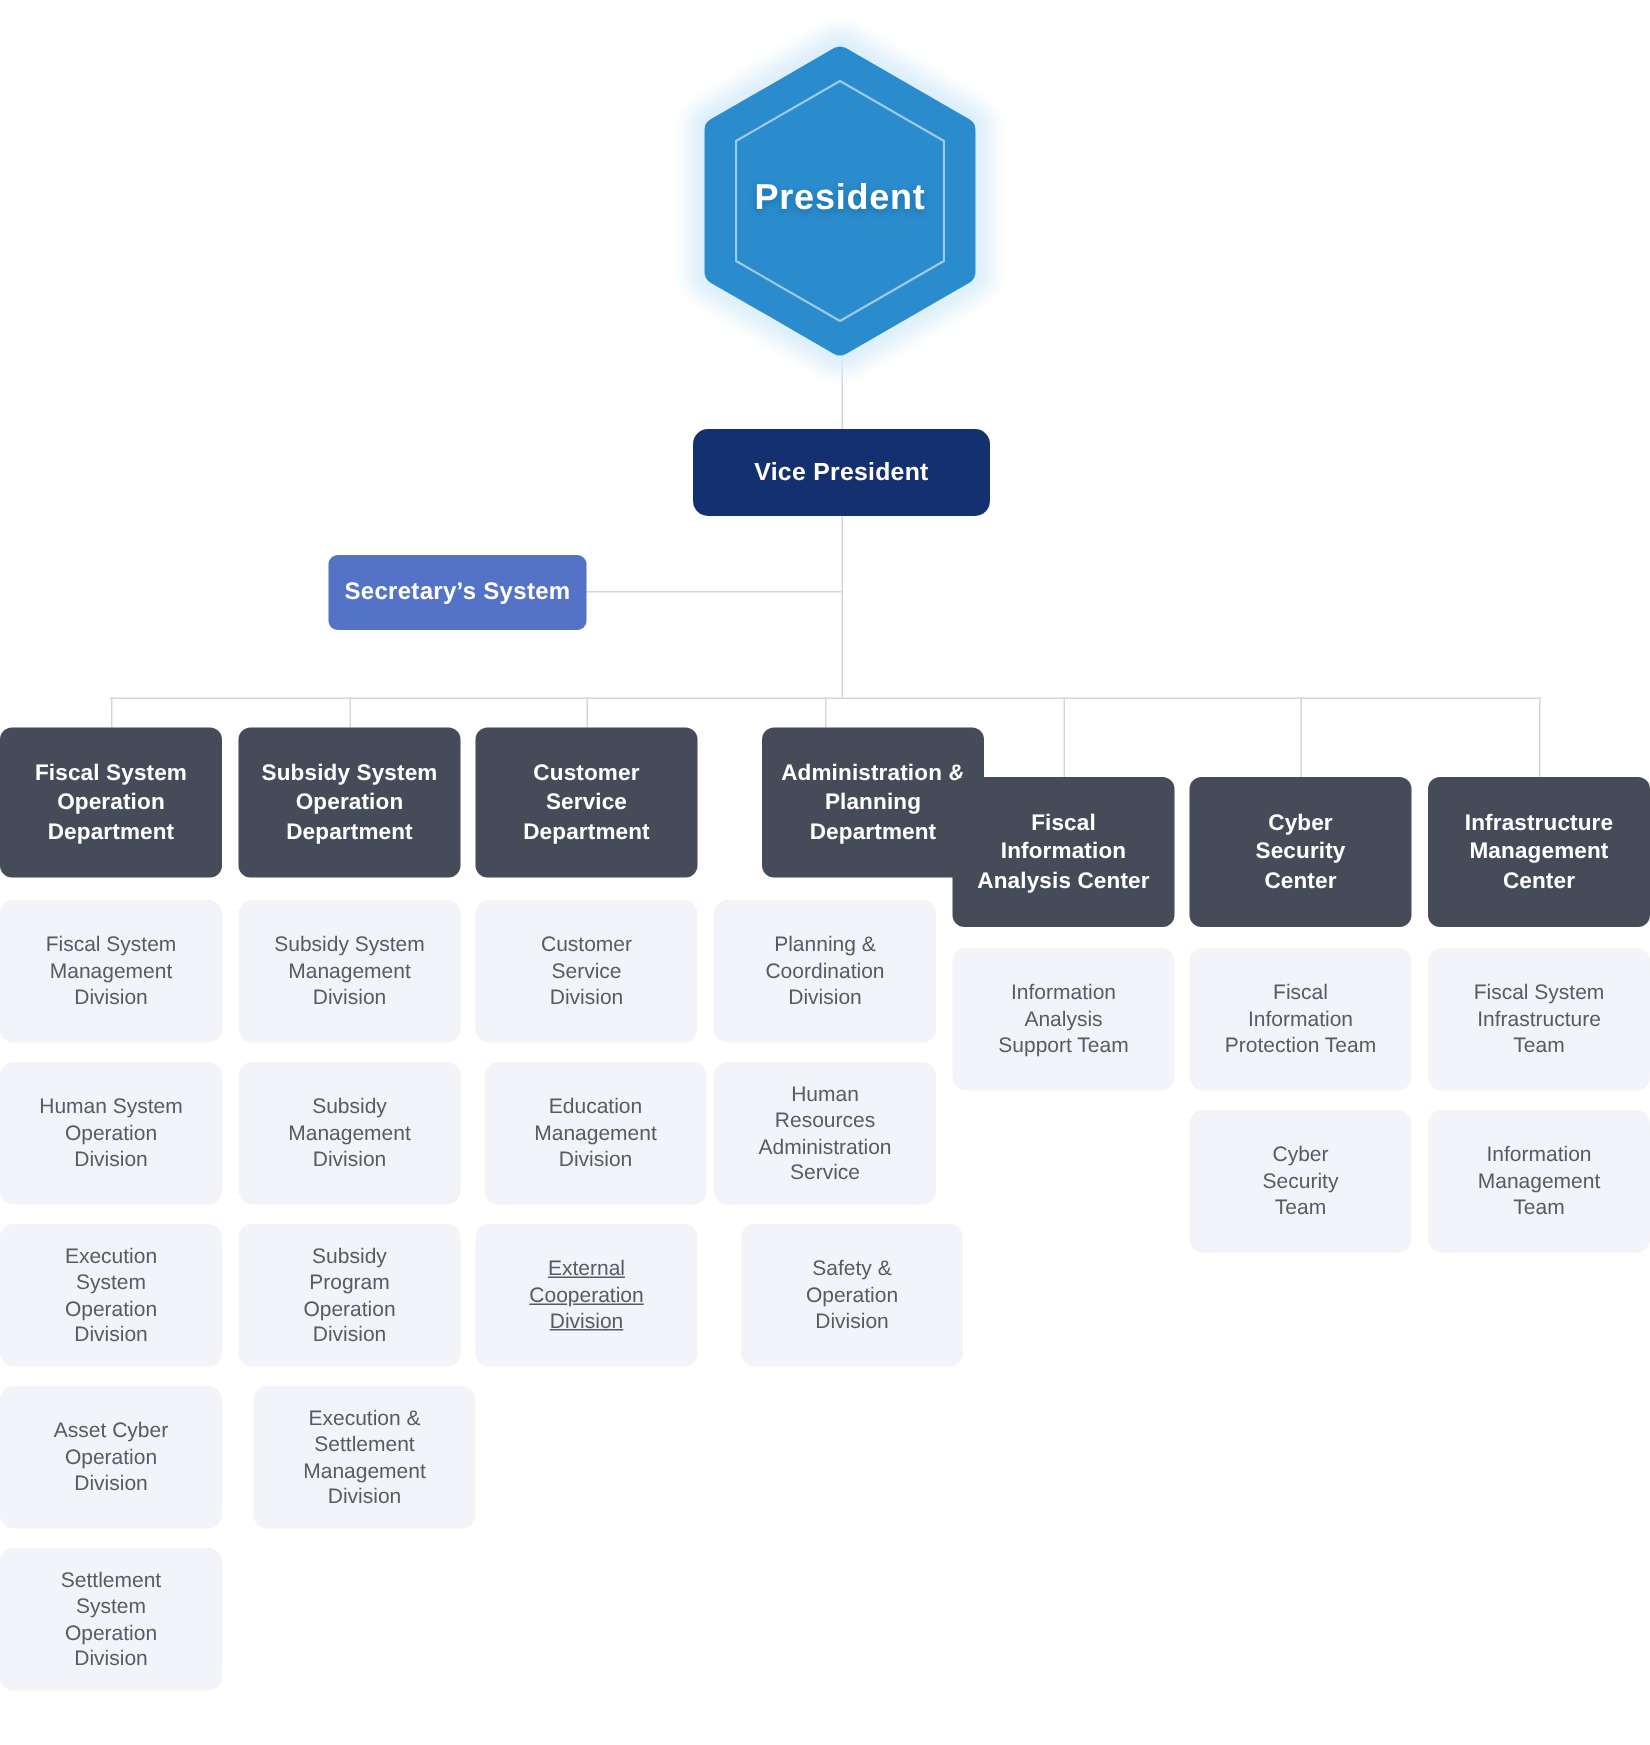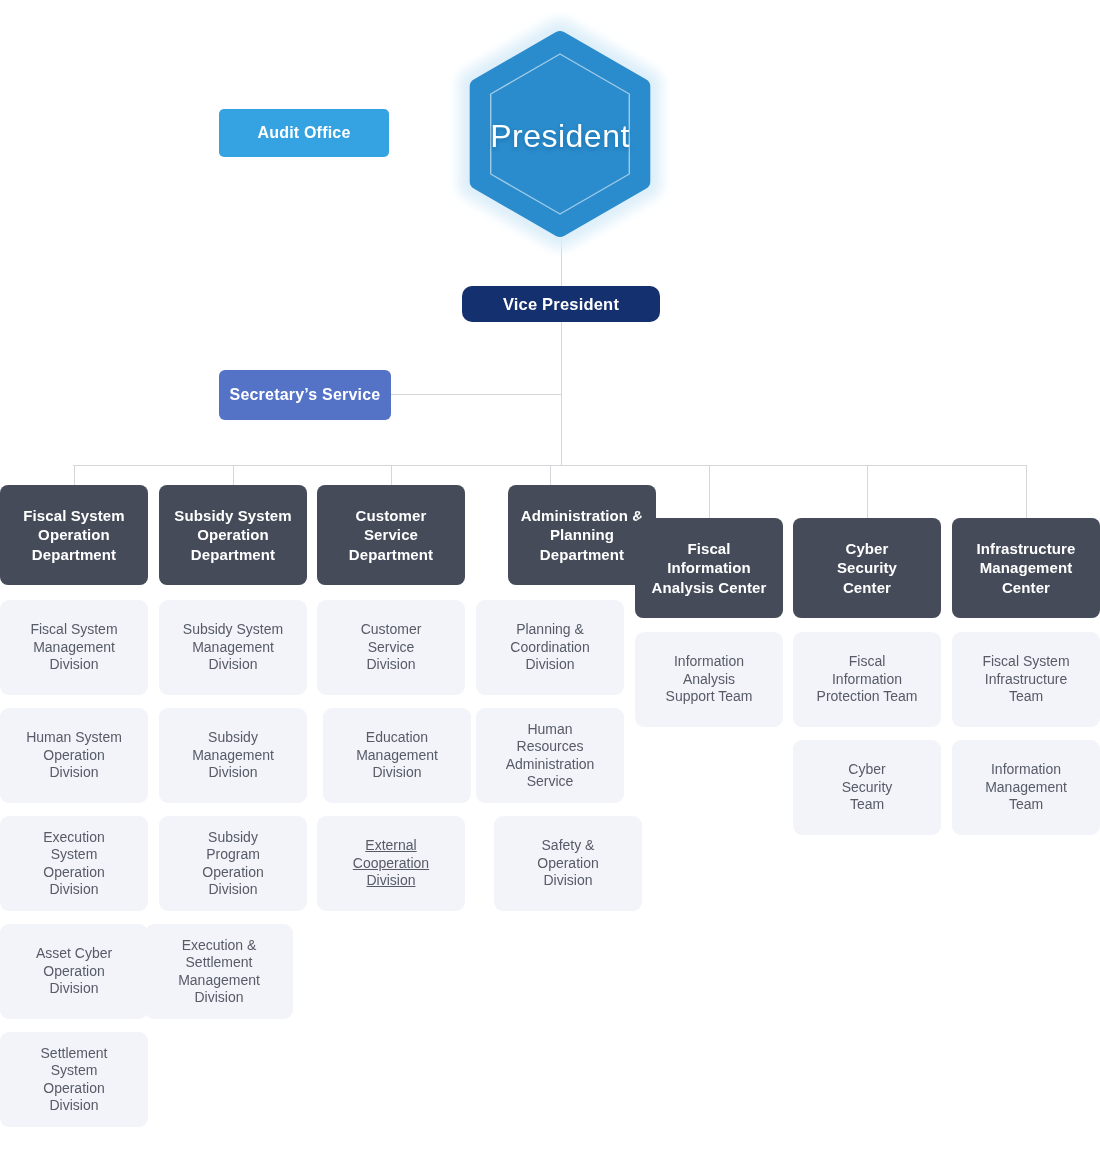--- a/index.html
+++ b/index.html
@@ -11,33 +11,33 @@
   html,body{margin:0;padding:0;background:#ffffff;}
   body{font-family:"Liberation Sans", sans-serif;}
   .chart{position:relative;width:1100px;height:1163px;background:#ffffff;overflow:hidden;}
 
   .line{position:absolute;background:var(--connector);z-index:1;}
 
   .box{position:absolute;display:flex;align-items:center;justify-content:center;
        color:#fff;font-weight:bold;text-align:center;z-index:2;}
   .audit{left:219px;top:109px;width:170px;height:48px;background:var(--audit-fill);
          border-radius:5px;font-size:16px;letter-spacing:.2px;}
-  .vp{left:462px;top:286px;width:198px;height:36px;background:var(--vice-president-fill);
+  .vp{left:462px;top:286px;width:198px;height:58px;background:var(--vice-president-fill);
       border-radius:10px;font-size:16.5px;letter-spacing:.2px;}
   .secretary{left:219px;top:370px;width:172px;height:50px;background:var(--secretary-fill);
       border-radius:6px;font-size:16px;letter-spacing:.2px;}
 
   .president-svg{position:absolute;left:448px;top:12px;z-index:2;}
   .hex-halo{fill:var(--president-halo);stroke:var(--president-halo);stroke-width:30;
             stroke-linejoin:round;opacity:.95;}
   .hex-main{fill:var(--president-fill);stroke:var(--president-fill);stroke-width:16;
             stroke-linejoin:round;}
   .hex-inset{fill:none;stroke:rgba(255,255,255,.55);stroke-width:1.4;stroke-linejoin:round;}
   .president-label{position:absolute;left:448px;top:118px;width:224px;z-index:3;
-      text-align:center;color:#fff;font-size:32px;font-weight:normal;letter-spacing:.5px;
+      text-align:center;color:#fff;font-size:24px;font-weight:bold;letter-spacing:.5px;
       text-shadow:0 2px 4px rgba(10,70,120,.4);}
 
   .col-header{position:absolute;width:148px;height:100px;background:var(--header-fill);
       border-radius:8px;color:#fff;font-weight:bold;font-size:15px;line-height:1.28;
       letter-spacing:.1px;display:flex;align-items:center;justify-content:center;
       text-align:center;white-space:pre-line;z-index:2;}
   .col-child{position:absolute;width:148px;height:95px;background:var(--child-fill);
       border-radius:9px;color:var(--child-text);font-size:14px;line-height:1.25;
       display:flex;align-items:center;justify-content:center;text-align:center;
       white-space:pre-line;z-index:2;}
@@ -56,23 +56,22 @@
       <filter id="hexblur" x="-40%" y="-40%" width="180%" height="180%">
         <feGaussianBlur stdDeviation="6"></feGaussianBlur>
       </filter>
     </defs>
     <path class="hex-halo" filter="url(#hexblur)" d="M112 22 L198.6 72 L198.6 172 L112 222 L25.4 172 L25.4 72 Z"></path>
     <path class="hex-main" d="M112 27 L194.3 74.5 L194.3 169.5 L112 217 L29.7 169.5 L29.7 74.5 Z"></path>
     <path class="hex-inset" d="M112 42 L181.3 82 L181.3 162 L112 202 L42.7 162 L42.7 82 Z"></path>
   </svg>
   <div class="president-label">President</div>
 
-  <div class="box audit">Audit Office</div>
   <div class="box vp">Vice President</div>
-  <div class="box secretary">Secretary’s Service</div>
+  <div class="box secretary">Secretary’s System</div>
 
   <div id="columns">
       <div class="line" style="left: 74px; top: 465px; width: 1px; height: 20px;"></div>
       <div class="col-header" style="left: 0px; top: 485px;">Fiscal System
 Operation
 Department</div>
       <div class="col-child" style="left: 0px; top: 600px;">Fiscal System
 Management
 Division</div>
       <div class="col-child" style="left: 0px; top: 708px;">Human System
@@ -96,21 +95,21 @@
       <div class="col-child" style="left: 159px; top: 600px;">Subsidy System
 Management
 Division</div>
       <div class="col-child" style="left: 159px; top: 708px;">Subsidy
 Management
 Division</div>
       <div class="col-child" style="left: 159px; top: 816px;">Subsidy
 Program
 Operation
 Division</div>
-      <div class="col-child" style="left: 145px; top: 924px;">Execution &amp;
+      <div class="col-child" style="left: 169px; top: 924px;">Execution &amp;
 Settlement
 Management
 Division</div>
       <div class="line" style="left: 391px; top: 465px; width: 1px; height: 20px;"></div>
       <div class="col-header" style="left: 317px; top: 485px;">Customer
 Service
 Department</div>
       <div class="col-child" style="left: 317px; top: 600px;">Customer
 Service
 Division</div>

